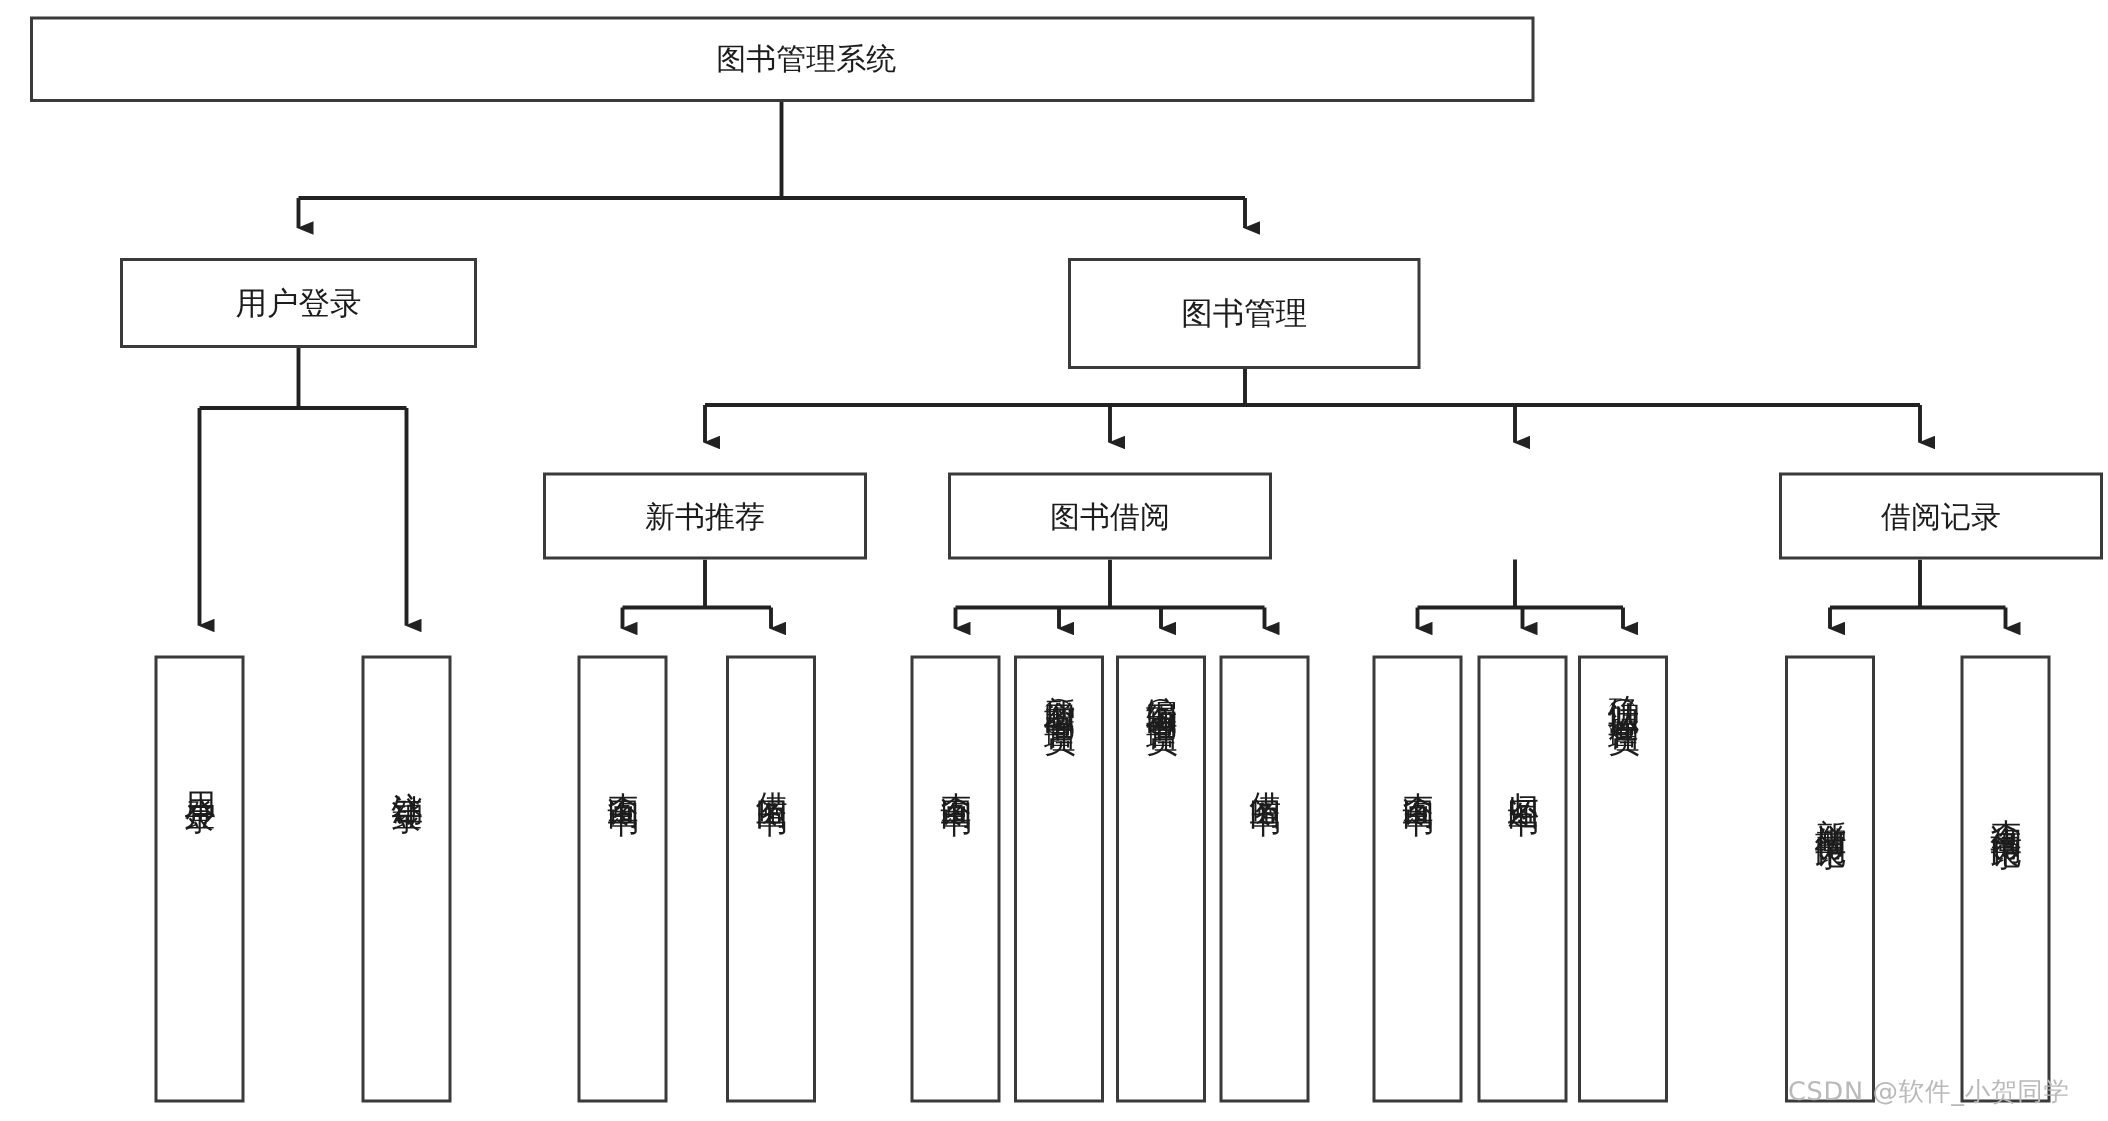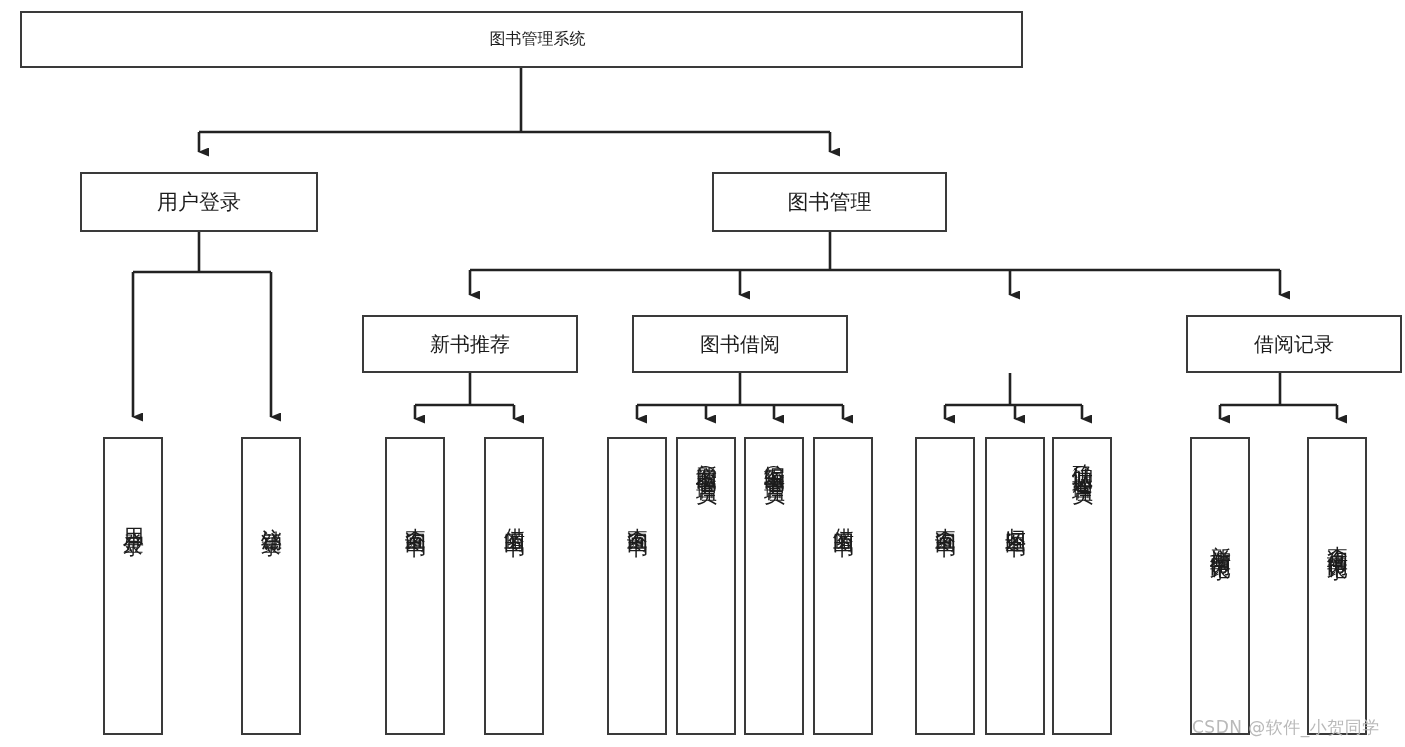--- a/index.html
+++ b/index.html
@@ -33,21 +33,21 @@
     display: flex;
     align-items: center;
     justify-content: center;
     color: #1c1c1c;
   }
   .node .label {
     text-align: center;
     line-height: 1.15;
     white-space: nowrap;
   }
-  .node-root .label { font-size: 16px; margin-left: 32px; }
+  .node-root .label { font-size: 20px; margin-left: 32px; }
   .node-l1 .label { font-size: 21px; }
   .node-l2 .label { font-size: 20px; }
 
   .node-leaf {
     align-items: flex-start;
     padding-top: 6px;
   }
   .node-leaf .label {
     writing-mode: vertical-rl;
     text-orientation: upright;
@@ -129,21 +129,21 @@
     </g>
   </svg>
 
   <div class="node node-root" style="left: 20px; top: 11px; width: 1003px; height: 57px;">
     <span class="label">图书管理系统</span>
   </div>
 
   <div class="node node-l1" style="left: 80px; top: 172px; width: 238px; height: 60px;">
     <span class="label">用户登录</span>
   </div>
-  <div class="node node-l1" style="left: 712px; top: 172px; width: 235px; height: 60px;">
+  <div class="node node-l1" style="left: 712px; top: 172px; width: 235px; height: 74px;">
     <span class="label">图书管理</span>
   </div>
 
   <div class="node node-l2" style="left: 632px; top: 315px; width: 216px; height: 58px;">
     <span class="label">图书借阅</span>
   </div>
   <div class="node node-l2" style="left: 362px; top: 315px; width: 216px; height: 58px;">
     <span class="label">新书推荐</span>
   </div>
   <div class="node node-l2" style="left: 1172px; top: 315px; width: 216px; height: 58px; margin-left: 14px;">

